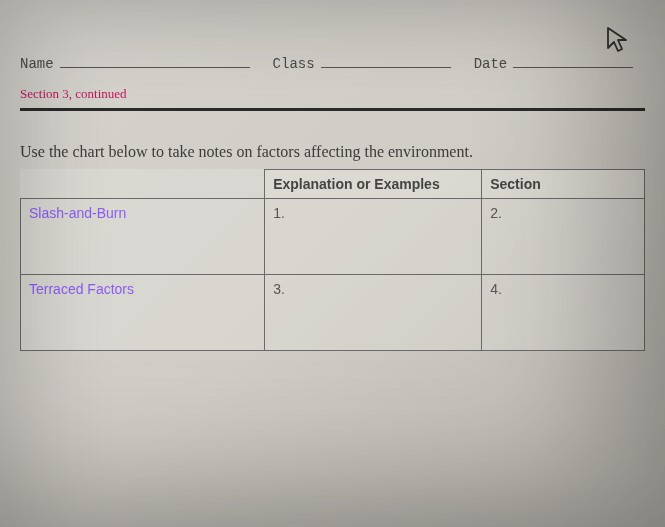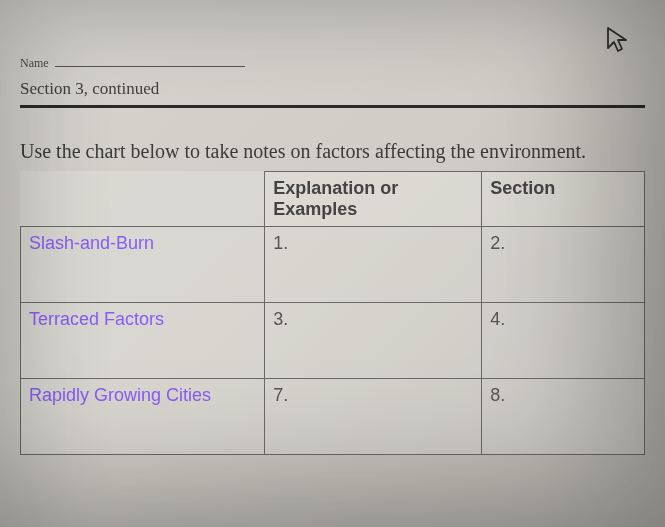--- a/index.html
+++ b/index.html
@@ -18,59 +18,60 @@
       top: 26px;
       right: 36px;
       width: 24px;
       height: 28px;
     }
     .header-fields {
       display: flex;
       align-items: baseline;
       gap: 23px;
       margin-top: 38px;
-      font-size: 12px;
+      font-size: 14px;
       color: #4a4a4a;
+      font-family: Liberation Mono, monospace;
     }
     .field-group { display: flex; align-items: baseline; }
     .field-label { margin-right: 6px; }
     .field-line {
       border-bottom: 1.5px solid #555;
       height: 1px;
       display: inline-block;
     }
     .name-line { width: 190px; }
     .class-line { width: 130px; }
     .date-line { width: 120px; }
     .section-title {
-      font-size: 17px;
-      color: #404040;
-      margin-top: 8px;
+      font-size: 13px;
+      color: #be185d;
+      margin-top: 14px;
       margin-bottom: 6px;
     }
     .section-rule {
       border: none;
       border-top: 3px solid #2a2a2a;
       margin-bottom: 32px;
     }
     .instruction {
-      font-size: 20px;
+      font-size: 16px;
       color: #3b3b3b;
       margin-bottom: 8px;
     }
     table.chart {
       border-collapse: collapse;
       width: 100%;
       background: rgba(240,240,235,0.25);
     }
     table.chart th, table.chart td {
       border: 1.5px solid #6a6a6a;
       padding: 6px 8px;
       vertical-align: top;
-      font-size: 18px;
+      font-size: 14px;
       color: #444;
     }
     table.chart th {
       font-family: Arial, Helvetica, sans-serif;
       font-weight: bold;
       text-align: left;
       height: 28px;
       background: rgba(230,228,220,0.3);
     }
     table.chart th.first-col {
@@ -108,20 +109,28 @@
   <svg width="24" height="28" viewBox="0 0 24 28">
     <path d="M3 2 L3 22 L9 16 L13 25 L17 23 L13 14 L21 14 Z" fill="none" stroke="#333" stroke-width="1.8" stroke-linejoin="round"></path>
   </svg>
 </span>
 
 <div class="header-fields">
   <div class="field-group">
     <span class="field-label">Name</span>
     <span class="field-line name-line"></span>
   </div>
+  <div class="field-group">
+    <span class="field-label">Class</span>
+    <span class="field-line class-line"></span>
+  </div>
+  <div class="field-group">
+    <span class="field-label">Date</span>
+    <span class="field-line date-line"></span>
+  </div>
 </div>
 
 <div class="section-title">Section 3, continued</div>
 <hr class="section-rule">
 
 <div class="instruction">Use the chart below to take notes on factors affecting the environment.</div>
 
 <table class="chart">
   <tbody>
       <tr>
@@ -132,21 +141,16 @@
   <tr>
     <td class="row-label">Slash-and-Burn</td>
     <td class="cell-num">1.</td>
     <td class="cell-eff">2.</td>
   </tr>
   <tr>
     <td class="row-label">Terraced Factors</td>
     <td class="cell-num">3.</td>
     <td class="cell-eff">4.</td>
   </tr>
-  <tr>
-    <td class="row-label">Rapidly Growing Cities</td>
-    <td class="cell-num">7.</td>
-    <td class="cell-eff">8.</td>
-  </tr>
 </tbody>
   </table>
 
 <div class="vignette"></div>
 
 </body></html>

